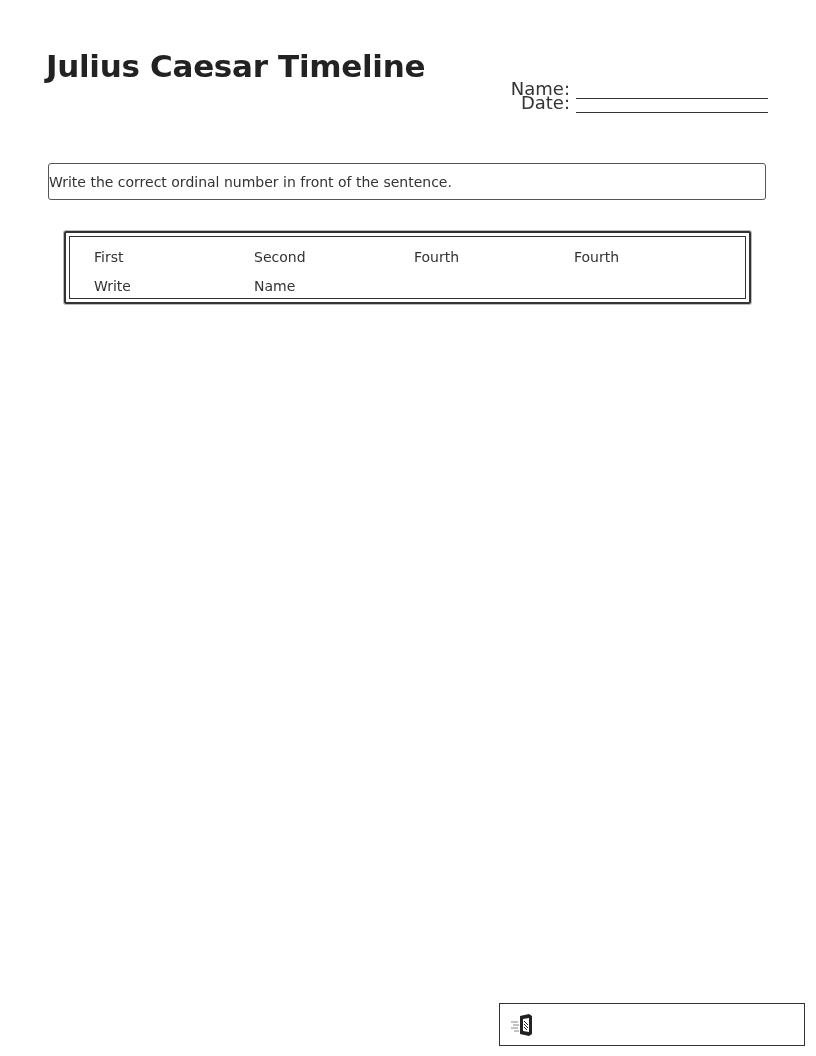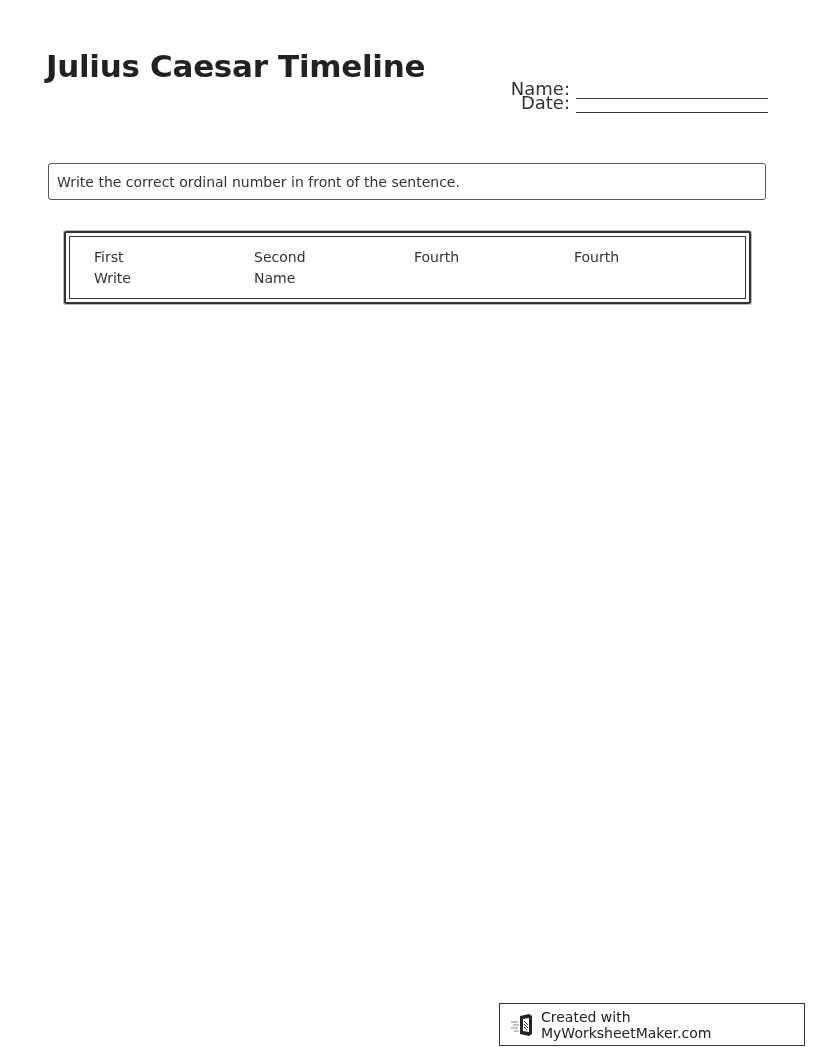--- a/index.html
+++ b/index.html
@@ -13,34 +13,34 @@
       margin: 0;
     }
     .field-row { position: absolute; display: flex; align-items: flex-end; }
     .field-label { font-size: 18px; color: #333; text-align: right; width: 70px; margin-right: 6px; }
     .field-line { width: 192px; border-bottom: 1.5px solid #333; height: 22px; }
     .row-name { left: 500px; top: 52px; margin-top: 24px; }
     .row-date { left: 500px; top: 90px; }
     .instructions {
       position: absolute; left: 48px; top: 163px; width: 718px; height: 37px;
       border: 1.5px solid #555; border-radius: 3px; box-sizing: border-box;
-      font-size: 14px; color: #333; padding-left: 8px; line-height: 36px;
+      font-size: 14px; color: #333; padding-left: 0; line-height: 36px;
     }
     .word-bank {
       position: absolute; left: 64px; top: 231px; width: 687px; height: 73px;
       border: 2px solid #333; box-sizing: border-box; border-radius: 2px;
       box-shadow: 0 0 0 1px #bbb;
     }
     .word-bank-inner {
       position: absolute; left: 3px; top: 3px; right: 3px; bottom: 3px;
       border: 1.5px solid #333;
     }
     .word-grid {
       position: absolute; left: 24px; top: 10px;
-      display: grid; grid-template-columns: 160px 160px 160px 160px; 
+      display: grid; grid-template-columns: 160px 160px 160px 160px; row-gap: 8px;
     }
     .word { font-size: 14px; color: #333; height: 21px; line-height: 21px; }
     .footer-badge {
       position: absolute; left: 499px; top: 1003px; width: 306px; height: 43px;
       border: 1.5px solid #333; box-sizing: border-box;
       display: flex; align-items: center; padding-left: 10px;
     }
     .footer-icon { width: 26px; height: 24px; margin-right: 5px; }
     .footer-text { font-size: 14px; color: #222; }
   </style>
@@ -79,14 +79,13 @@
     <svg width="26" height="24" viewBox="0 0 26 24">
       <line x1="1" y1="9" x2="8" y2="9" stroke="#888" stroke-width="1"></line>
       <line x1="3" y1="12" x2="9" y2="12" stroke="#888" stroke-width="1"></line>
       <line x1="1" y1="15" x2="8" y2="15" stroke="#888" stroke-width="1"></line>
       <line x1="4" y1="18" x2="9" y2="18" stroke="#888" stroke-width="1"></line>
       <path d="M10 3 L19 1 L22 3 L22 21 L19 23 L10 21 Z" fill="#222"></path>
       <path d="M13 6 L19 5 L19 19 L13 18 Z" fill="#fff"></path>
       <path d="M14 8 L18 12 M14 11 L18 15 M14 14 L17 17" stroke="#222" stroke-width="1"></path>
     </svg>
   </span>
-  <span class="footer-text">Created with MyWorksheetMaker.com</span>
 </div>
 
 </body></html>

